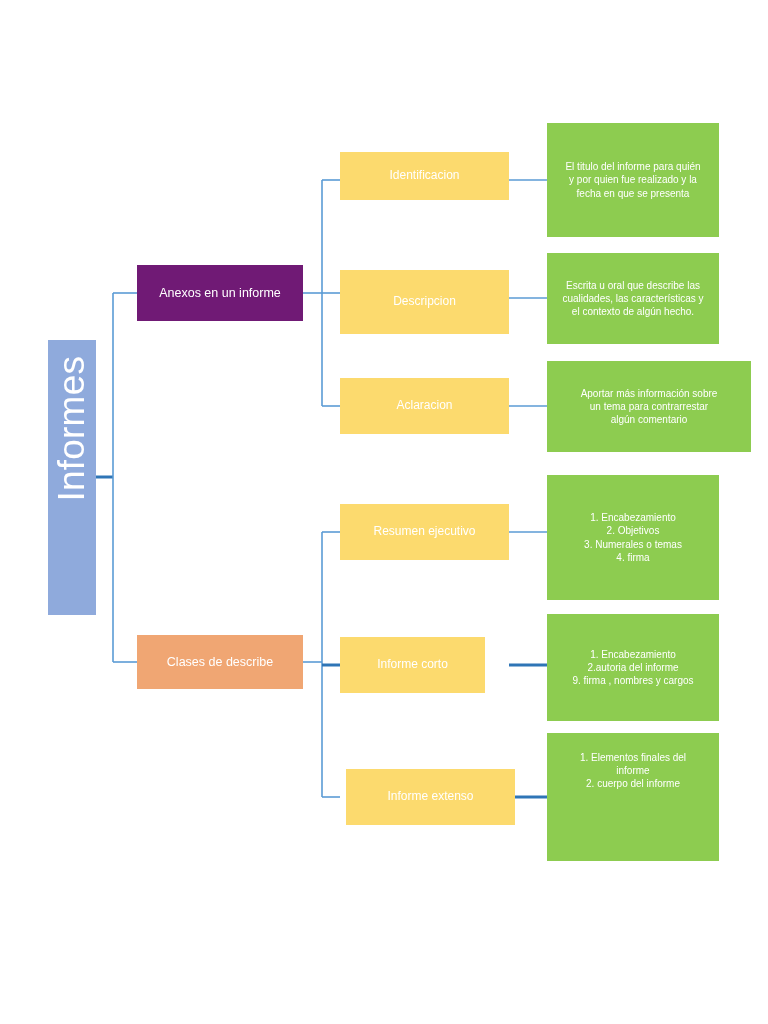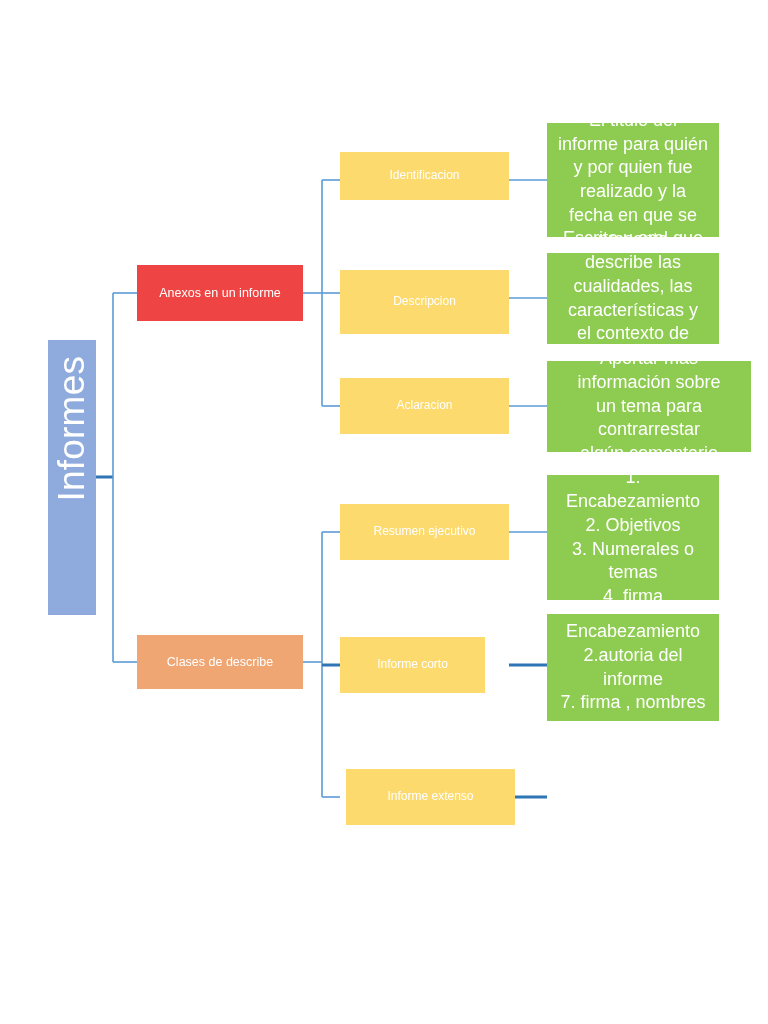--- a/index.html
+++ b/index.html
@@ -55,34 +55,34 @@
     font-weight: 400;
     letter-spacing: 0.2px;
     padding: 0;
   }
 
   
   .branch {
     font-size: 12.5px;
     font-weight: 400;
   }
-  .branch-a { background: #ef4444; }
+  .branch-a { background: #701a75; }
   .branch-b { background: #F0A673; }
 
   
   .sub {
     background: #FCDA6E;
     font-size: 12px;
     font-weight: 400;
   }
 
   
   .leaf {
     background: #8DCC50;
-    font-size: 18px;
+    font-size: 10px;
     font-weight: 400;
   }
   .leaf.top {
     align-items: flex-start;
   }
   .leaf.top .lbl {
     padding-top: 18px;
   }
   .leaf .lbl { padding: 0 10px; }
   .leaf .line { display: block; }
@@ -194,17 +194,24 @@
         <span class="line">1. Encabezamiento</span>
         <span class="line">2. Objetivos</span>
         <span class="line">3. Numerales o temas</span>
         <span class="line">4. firma</span>
       </span>
   </div>
   <div class="node leaf" style="left:547px; top:614px; width:172px; height:107px;">
     <span class="lbl">
         <span class="line">1. Encabezamiento</span>
         <span class="line">2.autoria del informe</span>
-        <span class="line">7. firma , nombres y cargos</span>
+        <span class="line">9. firma , nombres y cargos</span>
+      </span>
+  </div>
+  <div class="node leaf top" style="left:547px; top:733px; width:172px; height:128px;">
+    <span class="lbl">
+        <span class="line">1. Elementos finales del</span>
+        <span class="line">informe</span>
+        <span class="line">2. cuerpo del informe</span>
       </span>
   </div>
 
 </div>
 
 </body></html>

